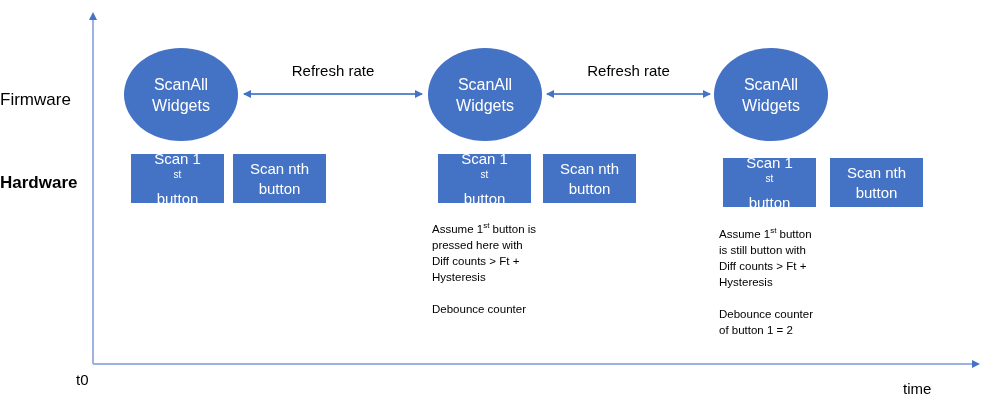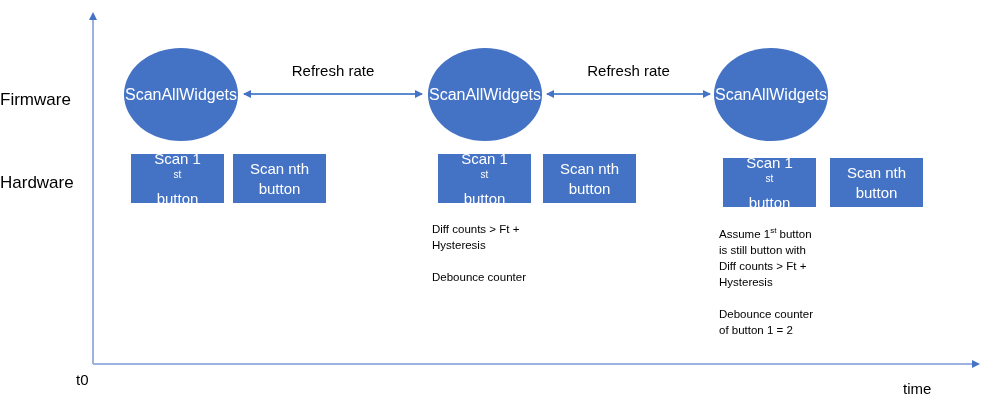--- a/index.html
+++ b/index.html
@@ -24,30 +24,31 @@
     height: 409px;
     pointer-events: none;
   }
   .lane-label {
     position: absolute;
     font-size: 17px;
     color: #000000;
     white-space: nowrap;
   }
   #lane-firmware { left: 0px; top: 90px; width: 84px; }
-  #lane-hardware { left: 0px; top: 173px; width: 84px; }
+  #lane-hardware { left: 0px; top: 173px; width: 84px; font-weight: bold; }
 
   .scan-ellipse {
     position: absolute;
     width: 114px;
     height: 93px;
     border-radius: 50%;
     background: #4472C4;
     color: #ffffff;
     display: flex;
+    flex-direction: column;
     align-items: center;
     justify-content: center;
     font-size: 16px;
     line-height: 21px;
     text-align: center;
   }
   .scan-ellipse span { display: block; }
 
   .hw-box {
     position: absolute;
@@ -171,20 +172,22 @@
   <div class="hw-box" style="left:723px; top:158px;">
     <span><span>Scan 1</span><sup>st</sup></span>
     <span>button</span>
   </div>
   <div class="hw-box" style="left:830px; top:158px;">
     <span><span>Scan nth</span><sup></sup></span>
     <span>button</span>
   </div>
 
   <div class="annotation" style="left:432px; top:221px;">
+    <span class="ann-line"><span>Assume 1</span><sup>st</sup><span> button is</span></span>
+    <span class="ann-line">pressed here with</span>
     <span class="ann-line">Diff counts &gt; Ft +</span>
     <span class="ann-line">Hysteresis</span>
     <span class="ann-line ann-gap">Debounce counter</span>
   </div>
 
   <div class="annotation" style="left:719px; top:226px;">
     <span class="ann-line"><span>Assume 1</span><sup>st</sup><span> button</span></span>
     <span class="ann-line">is still button with</span>
     <span class="ann-line">Diff counts &gt; Ft +</span>
     <span class="ann-line">Hysteresis</span>

